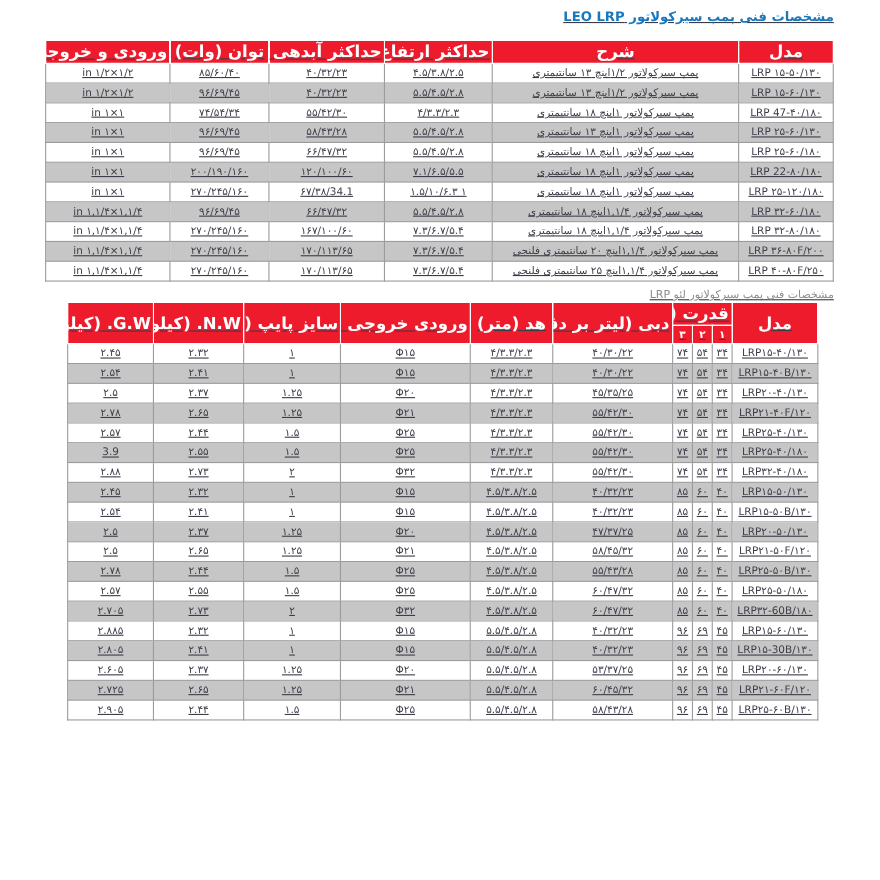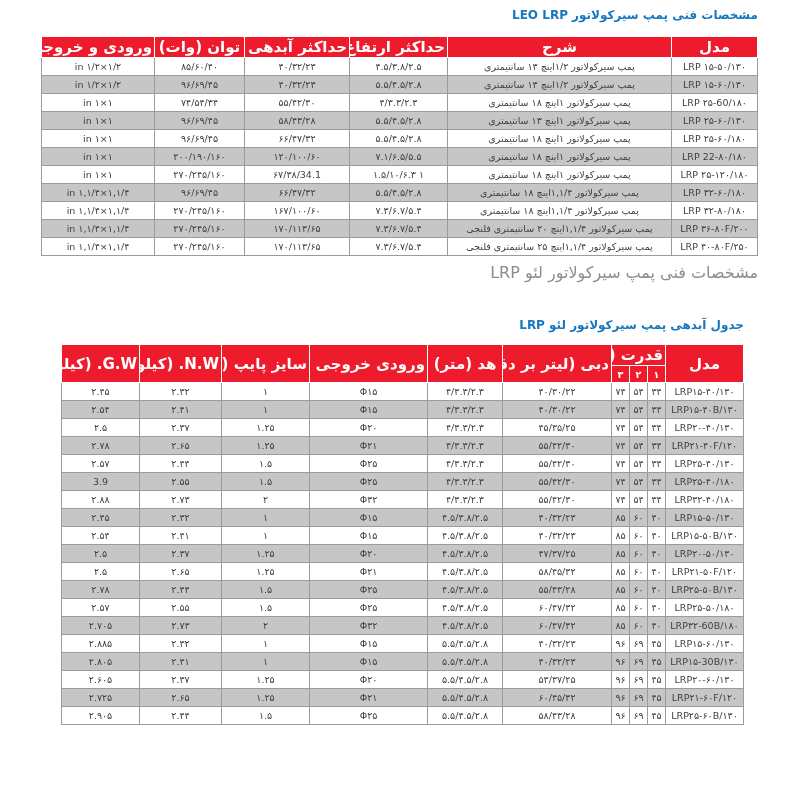--- a/index.html
+++ b/index.html
@@ -1,26 +1,26 @@
 <!DOCTYPE html>
 <html lang="fa" dir="rtl"><head>
 <meta charset="utf-8">
 <style>
   * { margin:0; padding:0; box-sizing:border-box; }
   html,body { width:800px; height:800px; background:#ffffff; }
   body { font-family:"DejaVu Sans", sans-serif; color:#3d3d49; direction:rtl; }
-  .page { width:800px; height:800px; padding-top:8px; overflow:hidden; }
+  .page { width:800px; height:800px; padding-top:8px; overflow:hidden;text-decoration:underline; }
 
   .sec1 { margin:0 42px; }
   .sec2 { margin:0 56px 0 62px; }
 
   .title { color:#1878be; font-weight:bold; font-size:12px; text-align:right; }
   .title1 { margin-bottom:14px; }
   .title2 { margin:36px 0 12px 0; }
-  .caption { color:#8c8c8c; font-size:16px; text-align:right; margin-top:7px; }
+  .caption { color:#8c8c8c; font-size:10px; text-align:right; margin-top:7px; }
 
   table { border-collapse:collapse; table-layout:fixed; background:#fff; }
   #table1 { width:716px; }
   #table2 { width:682px; }
 
   thead th {
     background:#ee1b2c; color:#ffffff; font-weight:bold; font-size:15px;
     border:1px solid rgba(255,255,255,.85); text-align:center;
     height:21px; padding:1px 2px; overflow:hidden; white-space:nowrap;
   }
@@ -75,21 +75,21 @@
           </tr>
           <tr>
             <td class="ltr">LRP ۱۵-۶۰/۱۳۰</td>
             <td class="desc">پمپ سیرکولاتور ۱/۲اینچ ۱۳ سانتیمتری</td>
             <td class="ltr">۵.۵/۴.۵/۲.۸</td>
             <td class="ltr">۴۰/۳۲/۲۳</td>
             <td class="ltr">۹۶/۶۹/۴۵</td>
             <td class="ltr">in ۱/۲×۱/۲</td>
           </tr>
           <tr>
-            <td class="ltr">LRP ۲۵-60/۱۸۰</td>
+            <td class="ltr">LRP 47-۴۰/۱۸۰</td>
             <td class="desc">پمپ سیرکولاتور ۱اینچ ۱۸ سانتیمتری</td>
             <td class="ltr">۴/۳.۳/۲.۳</td>
             <td class="ltr">۵۵/۴۲/۳۰</td>
             <td class="ltr">۷۴/۵۴/۳۴</td>
             <td class="ltr">in ۱×۱</td>
           </tr>
           <tr>
             <td class="ltr">LRP ۲۵-۶۰/۱۳۰</td>
             <td class="desc">پمپ سیرکولاتور ۱اینچ ۱۳ سانتیمتری</td>
             <td class="ltr">۵.۵/۴.۵/۲.۸</td>
@@ -153,21 +153,20 @@
             <td class="ltr">۲۷۰/۲۴۵/۱۶۰</td>
             <td class="ltr">in ۱,۱/۴×۱,۱/۴</td>
           </tr>
         </tbody>
     </table>
 
     <div class="caption">مشخصات فنی پمپ سیرکولاتور لئو LRP</div>
   </div>
 
   <div class="sec2">
-    <div class="title title2">جدول آبدهی پمپ سیرکولاتور لئو LRP</div>
 
     <table id="table2">
       <colgroup>
         <col style="width:78px">
           <col style="width:18px">
           <col style="width:18px">
           <col style="width:18px">
         <col style="width:109px">
           <col style="width:75px">
           <col style="width:118px">

